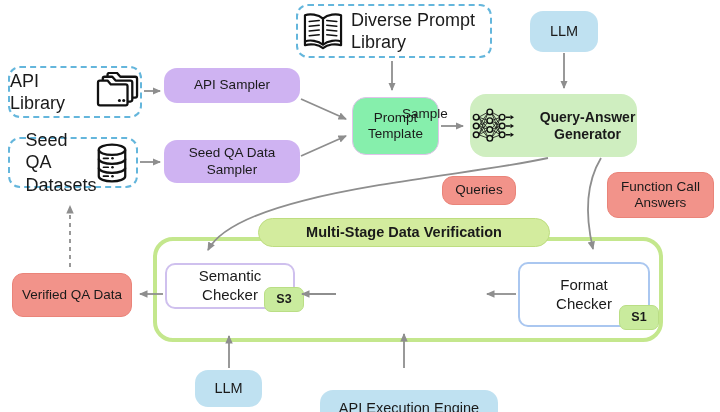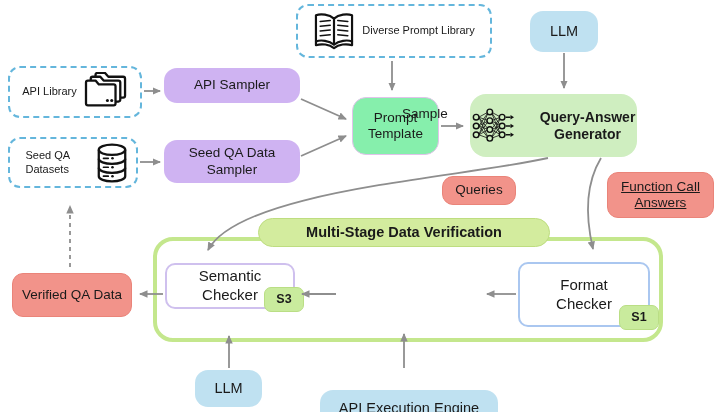--- a/index.html
+++ b/index.html
@@ -8,21 +8,21 @@
     font-family:"Liberation Sans",sans-serif;color:#1a1a1a;overflow:hidden;
   }
   .abs{position:absolute;box-sizing:border-box;}
   .node{
     display:flex;align-items:center;justify-content:center;text-align:center;
     font-size:13.5px;line-height:1.2;
   }
   .dashed-box{
     border:2px dashed #64b6dc;border-radius:12px;background:#ffffff;
     display:flex;align-items:center;justify-content:center;gap:7px;
-    font-size:11px;line-height:1.25;
+    font-size:18px;line-height:1.25;
   }
   .purple{background:#cfb3f2;border-radius:13px;}
   .pink{background:#86efac;border:1.5px solid #e0c3ea;border-radius:14px;}
   .green-box{background:#cfeec0;border-radius:16px;gap:24px;font-weight:bold;font-size:14px;}
   .blue-box{background:#bfe1f1;border-radius:13px;font-size:14.5px;}
   .salmon{background:#f2938a;border:1px solid #ea8479;border-radius:11px;}
   .header-pill{
     background:#d3ec9e;border:1.5px solid #bedd80;border-radius:15px;
     font-weight:bold;font-size:14.5px;
   }
@@ -153,21 +153,21 @@
         <path d="M46 30.5 L50 33 L46 35.5 Z"></path>
       </g>
     </svg>
     <span style="max-width:102px;">Query-Answer Generator</span>
   </div>
 
   <div class="abs node salmon" style="left:442px;top:176px;width:74px;height:29px;">
     <span>Queries</span>
   </div>
 
-  <div class="abs node salmon" style="left:607px;top:172px;width:107px;height:46px;text-decoration:underline;">
+  <div class="abs node salmon" style="left:607px;top:172px;width:107px;height:46px;">
     <span style="max-width:92px;">Function Call Answers</span>
   </div>
 
   <div class="abs node salmon" style="left:12px;top:273px;width:120px;height:44px;">
     <span>Verified QA Data</span>
   </div>
 
   <div class="abs node blue-box" style="left:195px;top:370px;width:67px;height:37px;">
     <span>LLM</span>
   </div>

